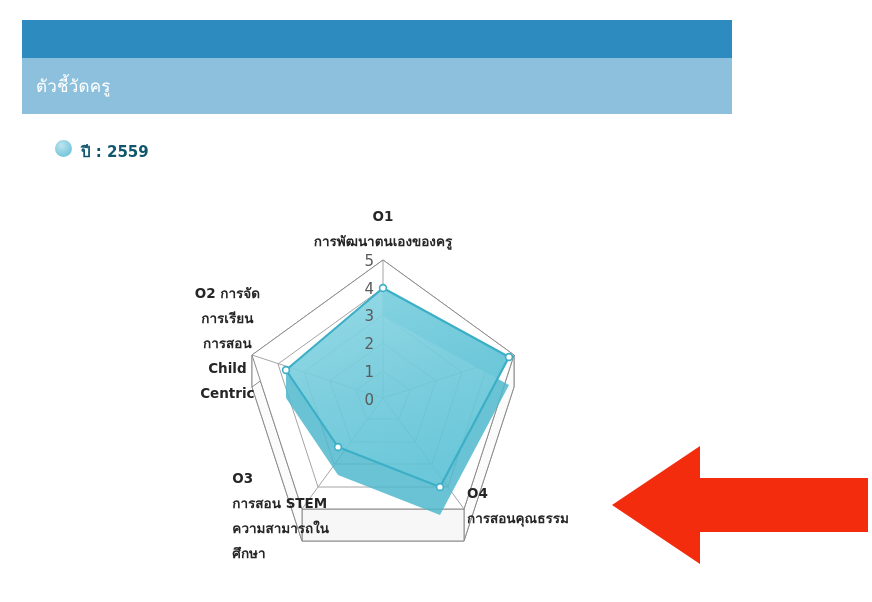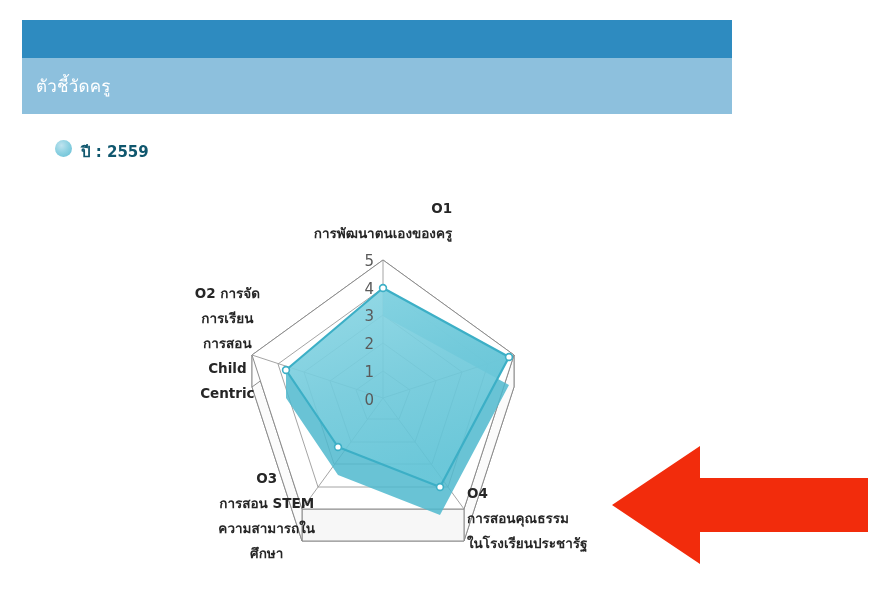--- a/index.html
+++ b/index.html
@@ -91,38 +91,38 @@
   .axis-label {
     position: absolute;
     font-size: 13.5px;
     font-weight: bold;
     color: #262626;
     line-height: 25px;
     white-space: nowrap;
   }
   #label-o1 {
     left: 383px;
-    top: 196px;
+    top: 204px;
     transform: translateX(-50%);
-    text-align: right;
+    text-align: center;
   }
   #label-o2 {
     right: 639px;
     top: 281px;
     text-align: center;
   }
   #label-o5 {
     left: 519px;
     top: 281px;
     text-align: left;
   }
   #label-o3 {
-    right: 584px;
+    right: 570px;
     top: 466px;
-    text-align: center;
+    text-align: left;
   }
   #label-o4 {
     left: 467px;
     top: 481px;
     text-align: left;
   }
 
   
   .red-arrow {
     position: absolute;
@@ -238,21 +238,20 @@
   <div class="axis-label" id="label-o3">
     <div>O3</div>
     <div>การสอน STEM</div>
     <div>ความสามารถใน</div>
     <div>ศึกษา</div>
   </div>
 
   <div class="axis-label" id="label-o4">
     <div>O4</div>
     <div>การสอนคุณธรรม</div>
-    <div>ในโรงเรียนประชารัฐ</div>
   </div>
 
   <div class="red-arrow">
     <svg width="256" height="126" viewBox="0 0 256 126">
       <polygon points="0,63 88,4 88,36 256,36 256,90 88,90 88,122" fill="#f22c0c"></polygon>
     </svg>
   </div>
 
 </div>
 

